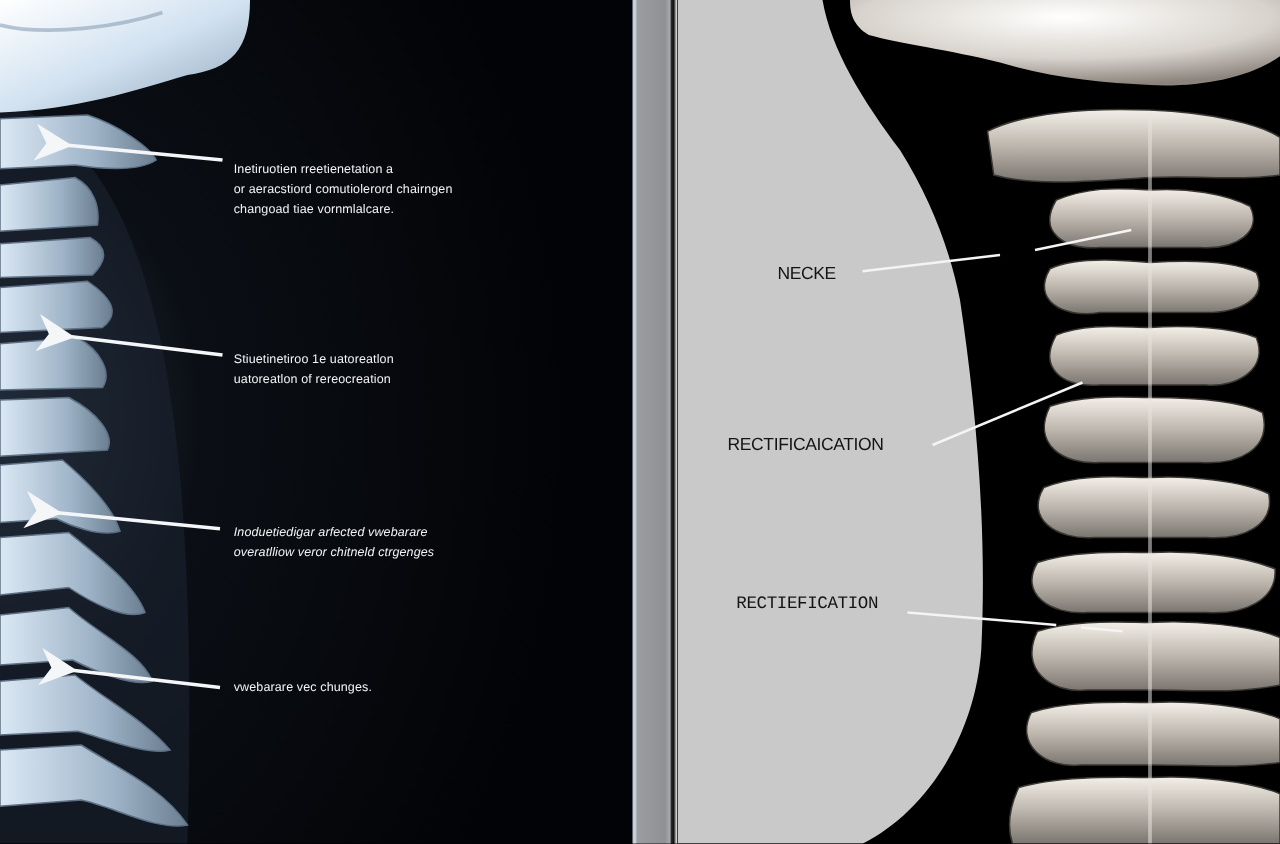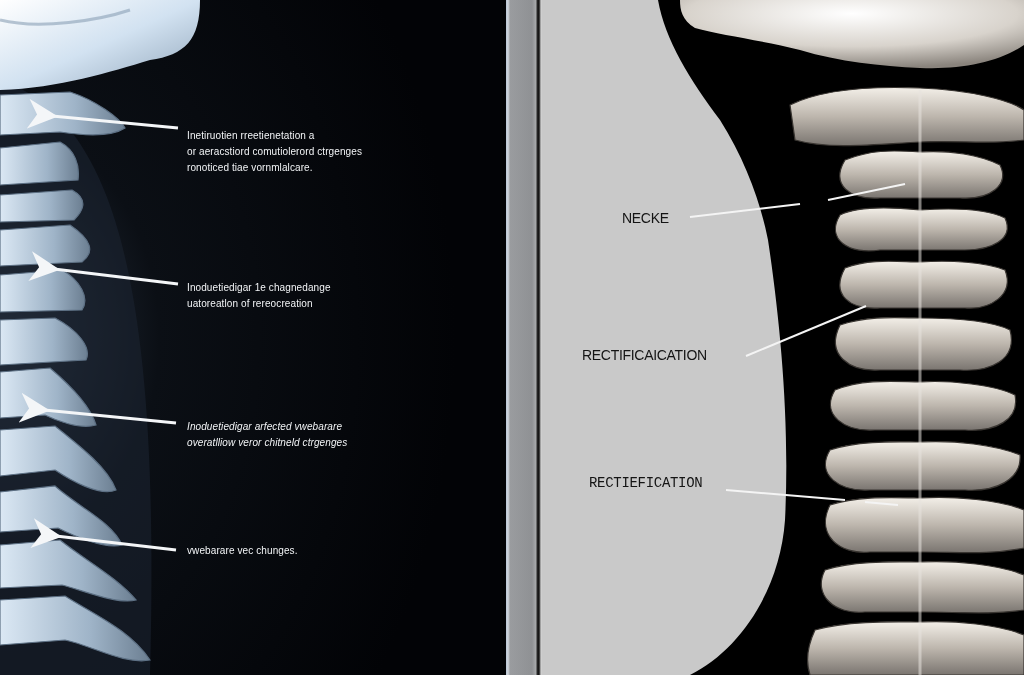--- a/index.html
+++ b/index.html
@@ -61,25 +61,25 @@
     <g stroke="#f4f6f8" stroke-width="3" fill="none" marker-end="url(#ahL)">
       <line x1="178" y1="128" x2="52" y2="116"></line>
       <line x1="178" y1="284" x2="54" y2="269"></line>
       <line x1="176" y1="423" x2="44" y2="410"></line>
       <line x1="176" y1="550" x2="56" y2="536"></line>
     </g>
   </svg>
 
   <div class="note" style="left:187px;top:128px;">
     <div>Inetiruotien rreetienetation a</div>
-    <div>or aeracstiord comutiolerord ctrgenges</div>
-    <div>ronoticed tiae vornmlalcare.</div>
+    <div>or aeracstiord comutiolerord chairngen</div>
+    <div>changoad tiae vornmlalcare.</div>
   </div>
   <div class="note" style="left:187px;top:280px;">
-    <div>Inoduetiedigar 1e chagnedange</div>
+    <div>Stiuetinetiroo 1e uatoreatlon</div>
     <div>uatoreatlon of rereocreation</div>
   </div>
   <div class="note" style="left:187px;top:419px;font-style:italic;">
     <div>Inoduetiedigar arfected vwebarare</div>
     <div>overatlliow veror chitneld ctrgenges</div>
   </div>
   <div class="note" style="left:187px;top:543px;">
     <div>vwebarare vec chunges.</div>
   </div>
 </div>

